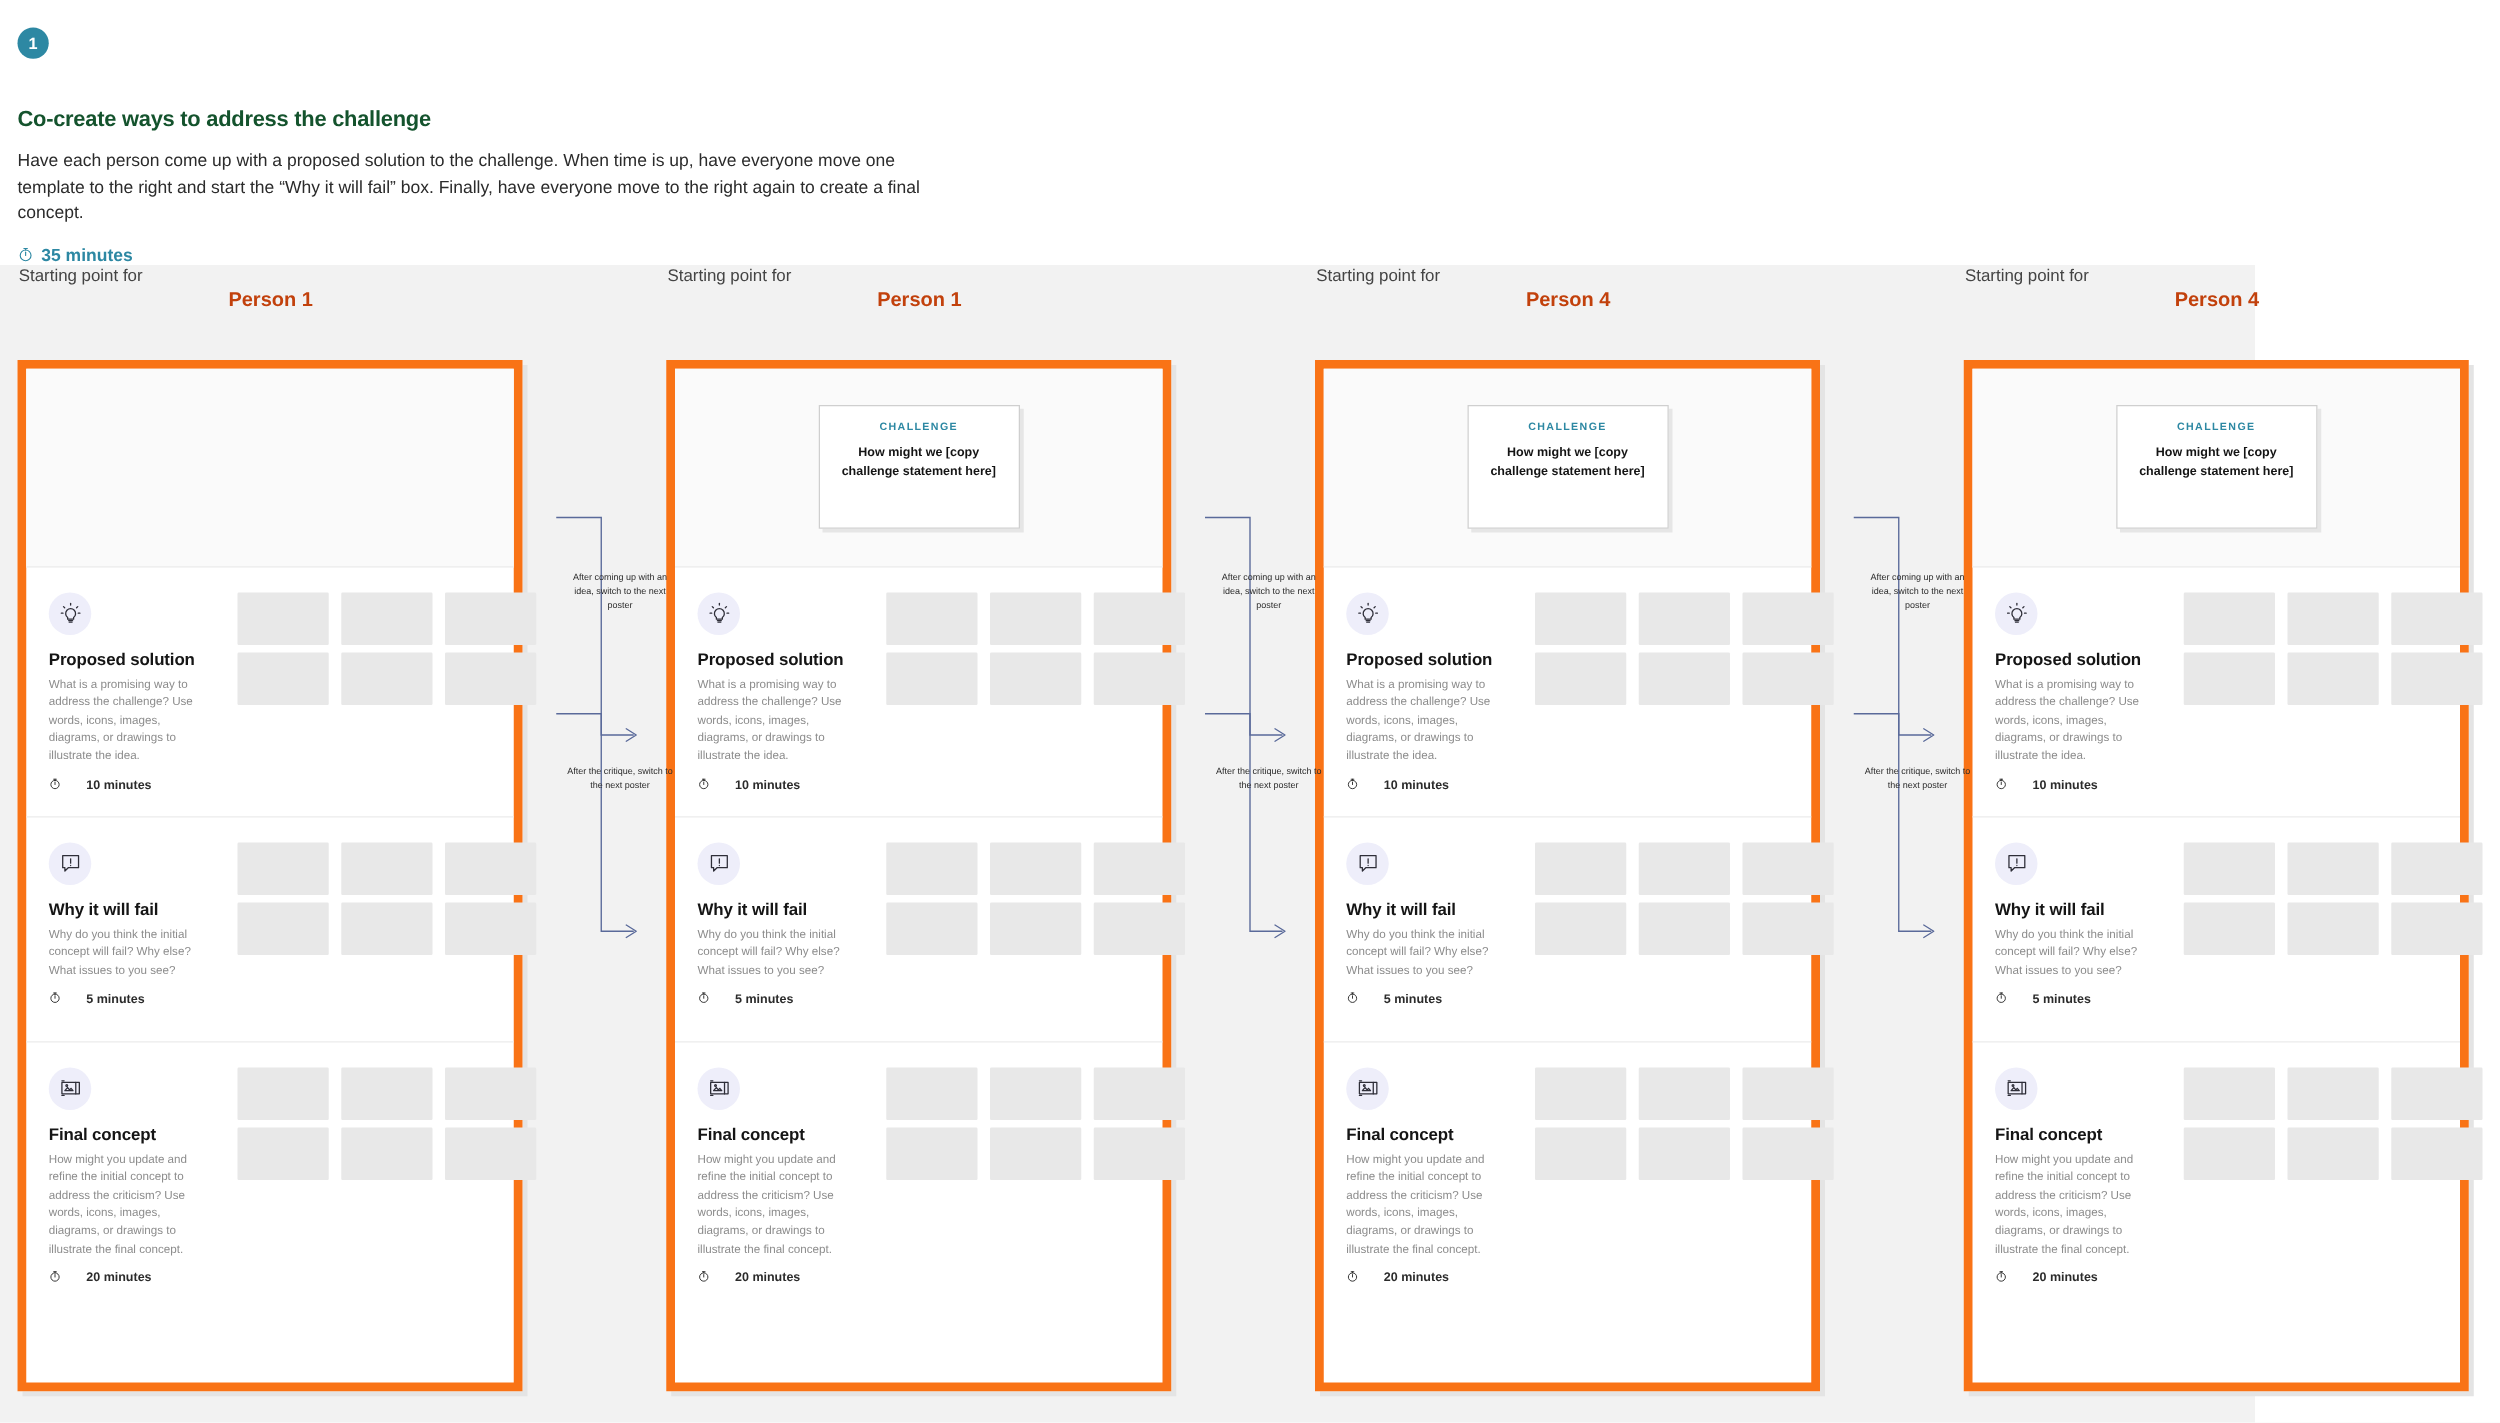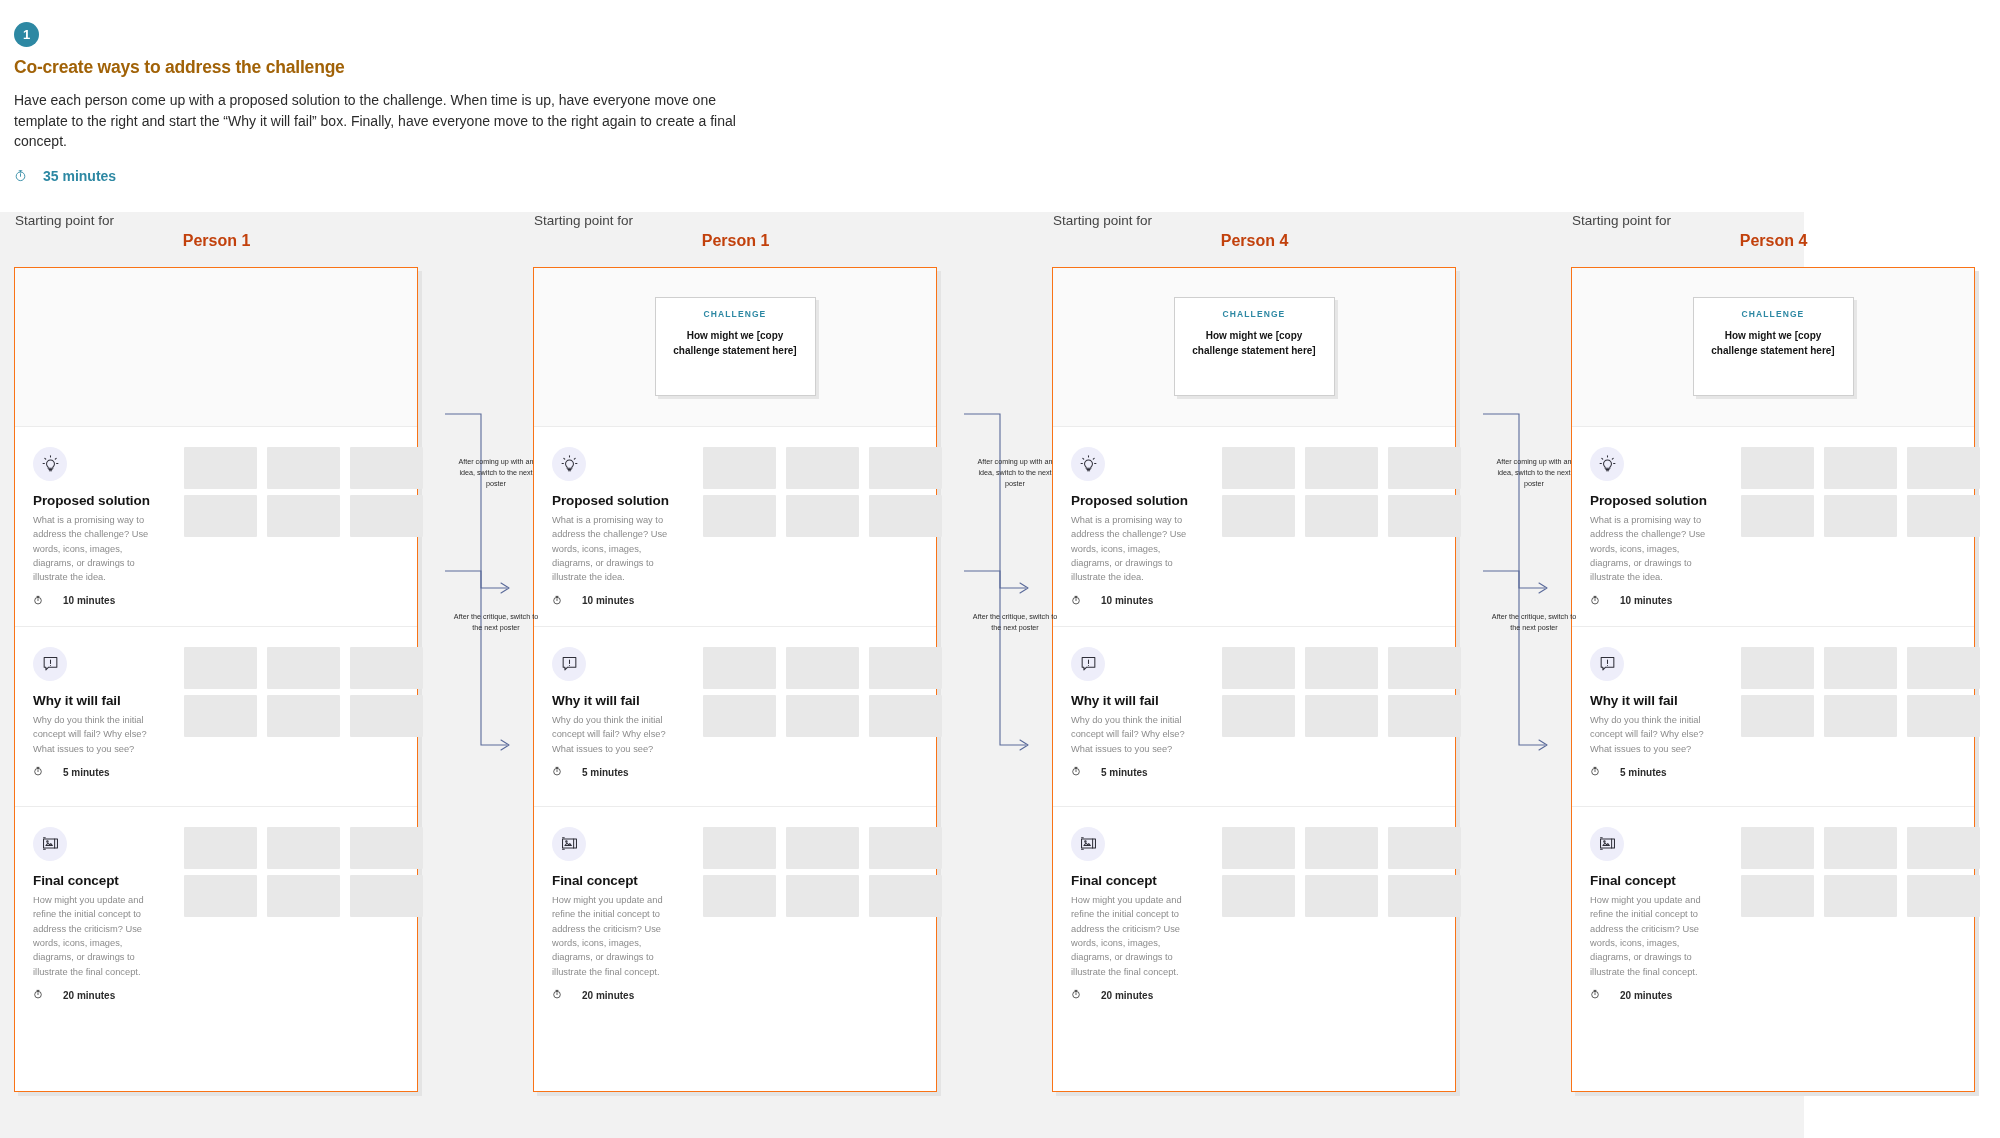--- a/index.html
+++ b/index.html
@@ -28,38 +28,38 @@
     background: #2d88a3;
     color: #ffffff;
     font-size: 13px;
     font-weight: bold;
     display: flex;
     align-items: center;
     justify-content: center;
     letter-spacing: 0;
   }
   .header-title {
-    margin-top: 10px;
+    margin-top: 38px;
     font-size: 17.5px;
     font-weight: bold;
-    color: #a16207;
+    color: #14532d;
     letter-spacing: -0.2px;
   }
   .header-desc {
     margin-top: 12px;
     font-size: 14px;
     line-height: 1.47;
     color: #2b2b2b;
     max-width: 745px;
   }
   .header-time {
     margin-top: 16px;
     display: flex;
     align-items: center;
-    gap: 16px;
+    gap: 6px;
     color: #2d88a3;
     font-size: 14px;
     font-weight: 600;
   }
   .stopwatch-icon { display: block; }
 
   
   .board {
     position: absolute;
     left: 0; top: 212px;
@@ -83,25 +83,25 @@
     font-size: 16px;
     font-weight: bold;
     color: #c2410c;
     line-height: 1.35;
     text-align: center;
   }
 
   
   .poster {
     position: relative;
-    margin-top: 15px;
+    margin-top: 36px;
     width: 404px;
     height: 825px;
     background: #ffffff;
-    border: 1px solid #f97316;
+    border: 7px solid #f97316;
     box-shadow: 4px 4px 0 0 #e4e4e4;
   }
 
   
   .challenge-zone {
     position: relative;
     height: 159px;
     background: #fafafa;
     border-bottom: 1px solid #ececec;
     display: flex;

